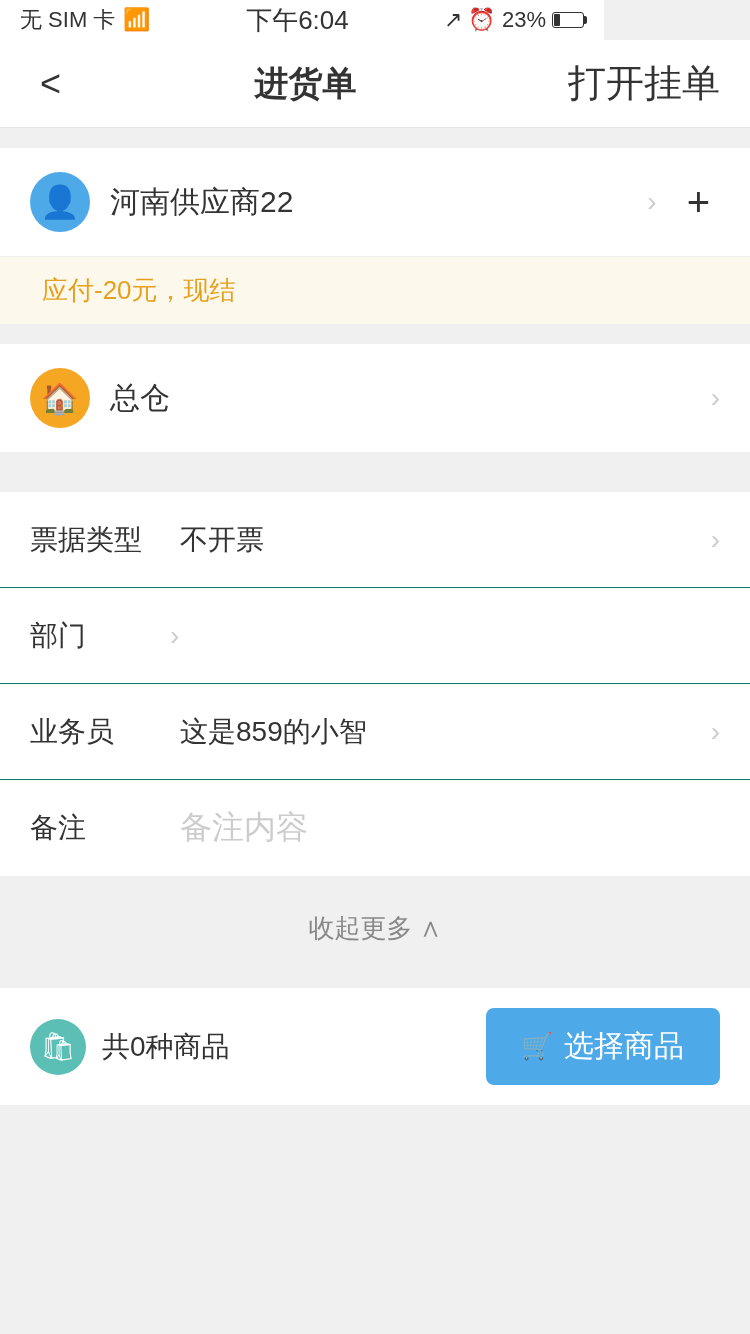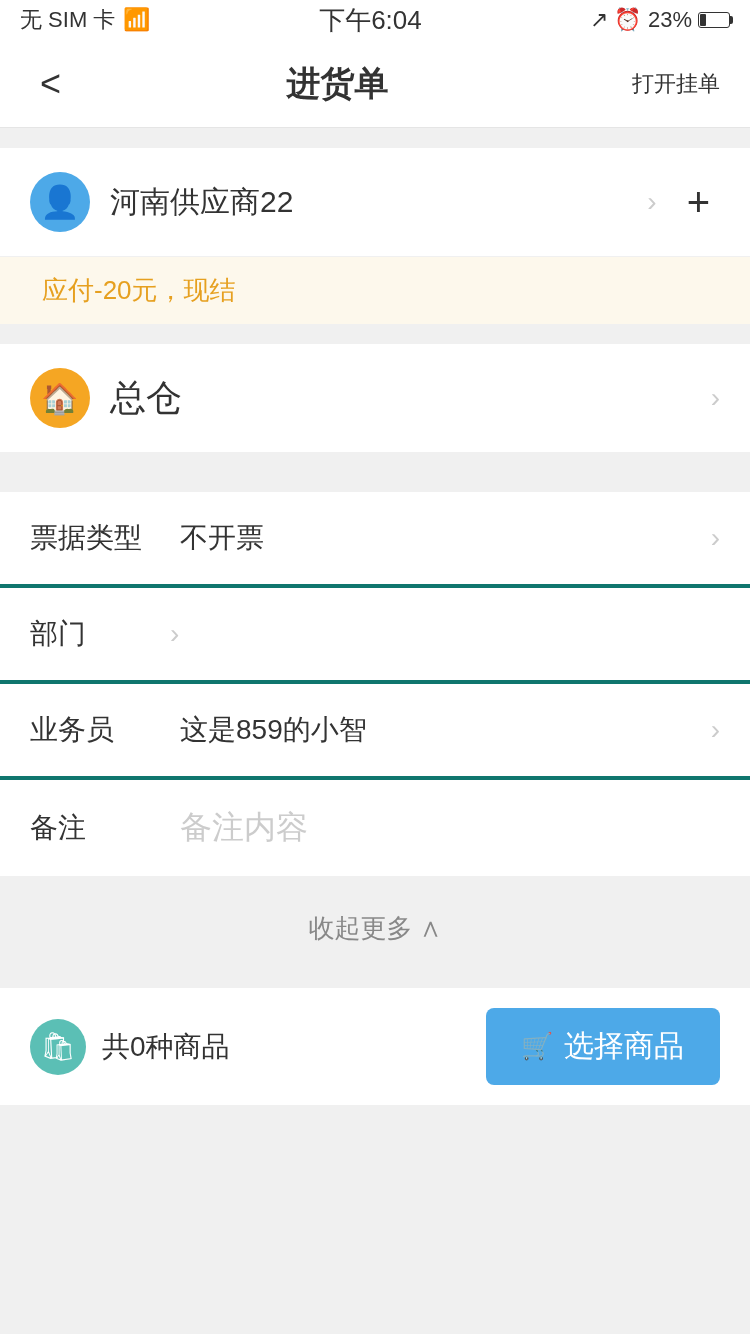--- a/index.html
+++ b/index.html
@@ -9,21 +9,21 @@
       width: 750px;
       min-height: 1334px;
       background: #f0f0f0;
       font-family: -apple-system, "PingFang SC", "Helvetica Neue", sans-serif;
       font-size: 28px;
       color: #333;
     }
 
     
     .status-bar {
-      width: 750px;
+      width: 604px;
       height: 40px;
       background: #fff;
       display: flex;
       align-items: center;
       justify-content: space-between;
       padding: 0 20px;
       font-size: 22px;
       color: #333;
     }
     .status-left {
@@ -85,21 +85,21 @@
       cursor: pointer;
       padding: 10px;
     }
     .nav-title {
       font-size: 34px;
       font-weight: 600;
       color: #333;
       margin-left: 16px;
     }
     .nav-action {
-      font-size: 22px;
+      font-size: 38px;
       color: #333;
       cursor: pointer;
       margin-left: 44px;
     }
 
     
     .section-gap {
       height: 20px;
       background: #f0f0f0;
     }
@@ -178,39 +178,39 @@
       justify-content: center;
       margin-right: 20px;
       flex-shrink: 0;
     }
     .warehouse-icon {
       font-size: 30px;
       color: #fff;
     }
     .warehouse-name {
       flex: 1;
-      font-size: 36px;
+      font-size: 30px;
       color: #333;
     }
     .chevron-right-gray {
       color: #ccc;
       font-size: 28px;
     }
 
     
     .form-section {
       background: #fff;
       margin-top: 20px;
     }
     .form-row {
       display: flex;
       align-items: center;
       padding: 0 30px;
       height: 96px;
-      border-bottom: 4px solid #0f766e;
+      border-bottom: 1px solid #0f766e;
     }
     .form-row:last-child {
       border-bottom: none;
     }
     .form-label {
       font-size: 28px;
       color: #333;
       width: 140px;
       flex-shrink: 0;
     }

